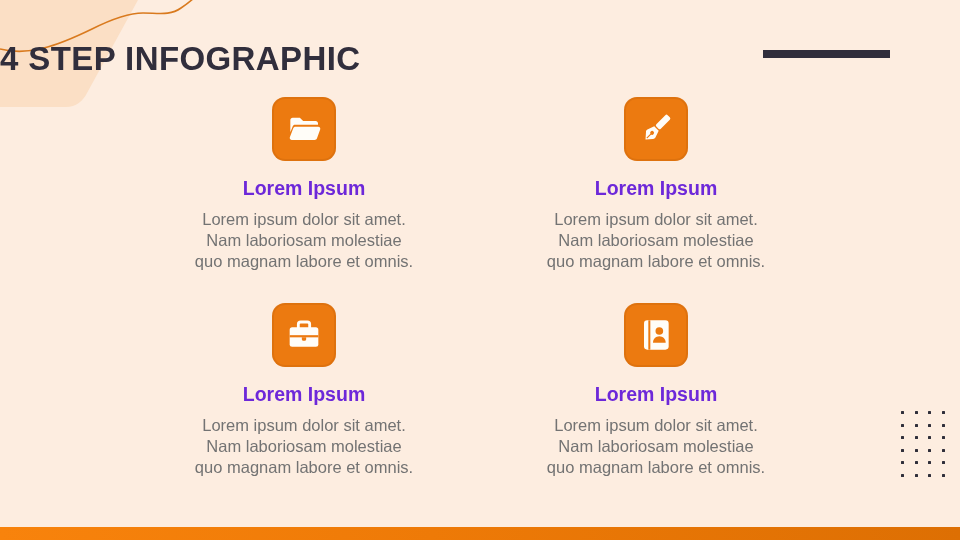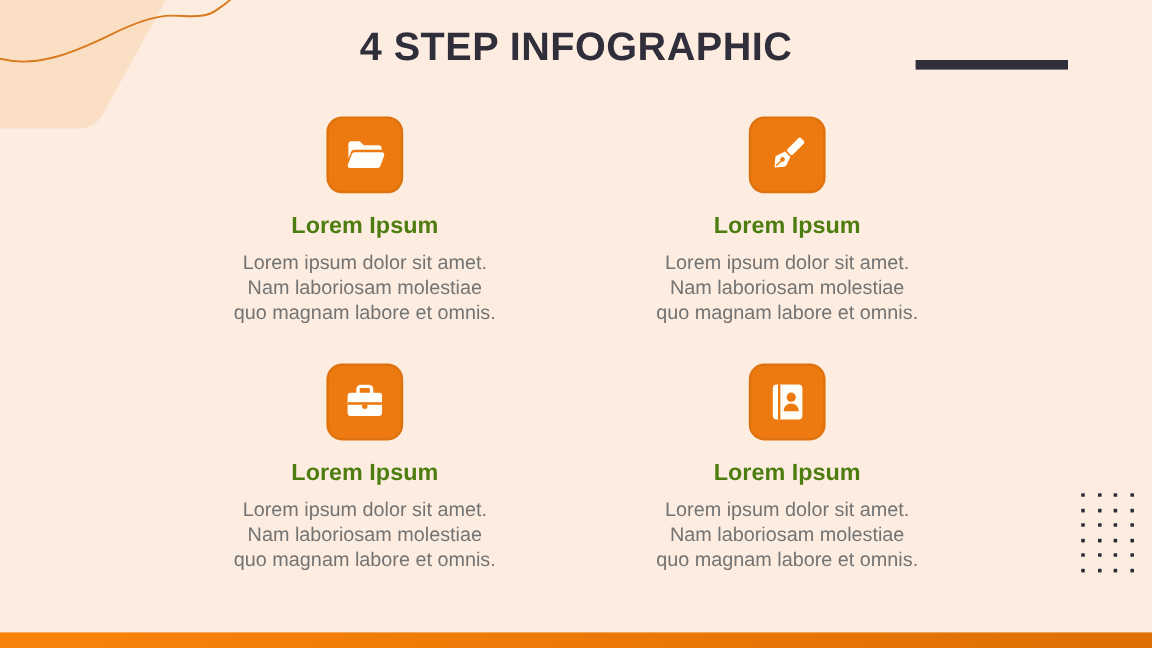--- a/index.html
+++ b/index.html
@@ -13,24 +13,24 @@
     width: 960px; height: 540px;
     background: #FDEDE0;
     overflow: hidden;
   }
   .corner-decor {
     position: absolute;
     left: 0; top: 0;
   }
   .page-title {
     position: absolute;
-    top: 20px; left: 0;
+    top: 40px; left: 0;
     width: 960px;
     margin: 0;
-    text-align: center;
+    text-align: left;
     font-size: 33px;
     font-weight: 800;
     letter-spacing: 0.4px;
     color: #312E3C;
   }
   .title-bar {
     position: absolute;
     left: 763px; top: 50px;
     width: 127px; height: 8px;
     background: #312E3C;
@@ -51,21 +51,21 @@
     border-radius: 13px;
     box-shadow: inset 0 0 0 2px rgba(120,55,0,0.12);
     display: flex;
     align-items: center;
     justify-content: center;
   }
   .step-heading {
     margin: 16px 0 0 0;
     font-size: 19.5px;
     font-weight: bold;
-    color: #4d7c0f;
+    color: #6d28d9;
   }
   .step-body {
     margin: 9px 0 0 0;
     font-size: 16.5px;
     line-height: 21px;
     color: #737373;
     white-space: pre-line;
   }
   .dot-grid {
     position: absolute;

